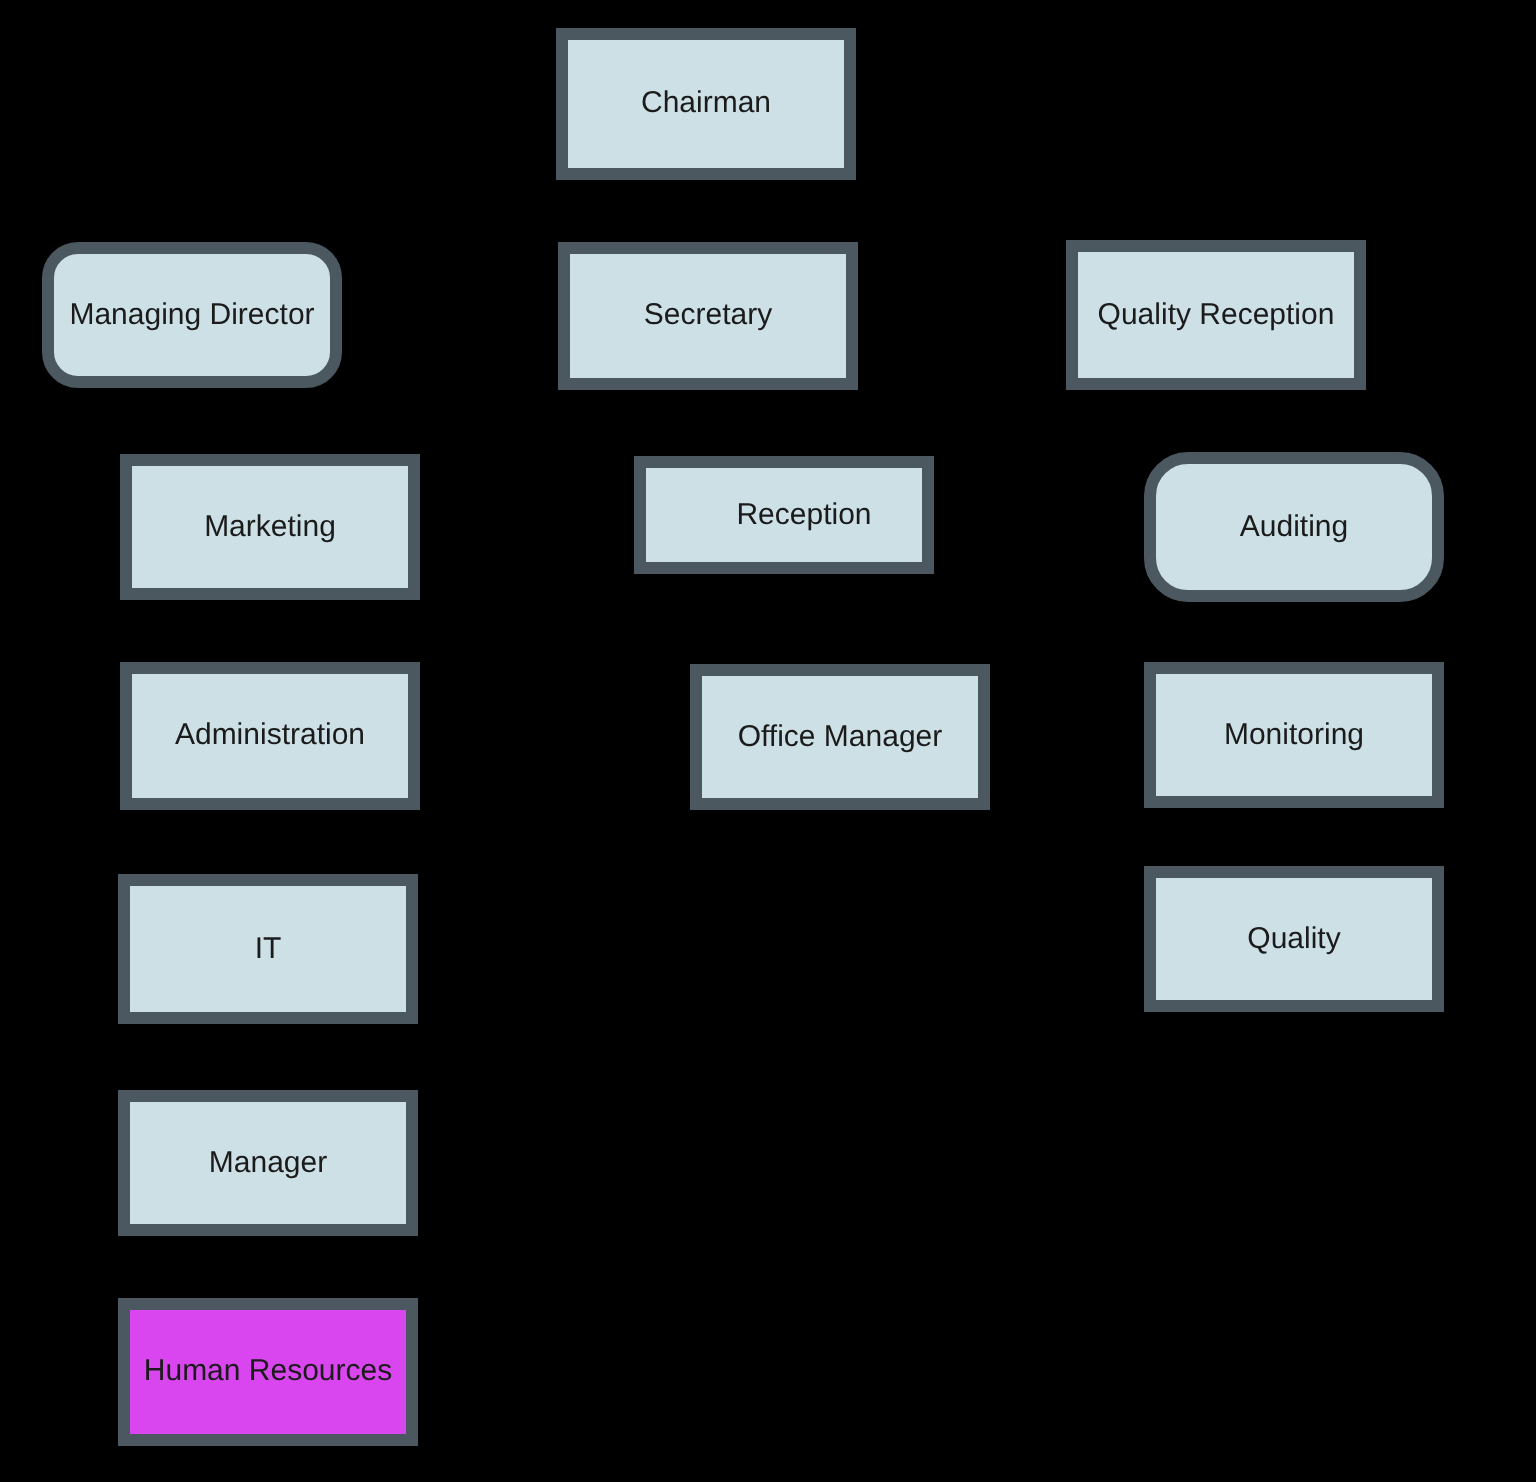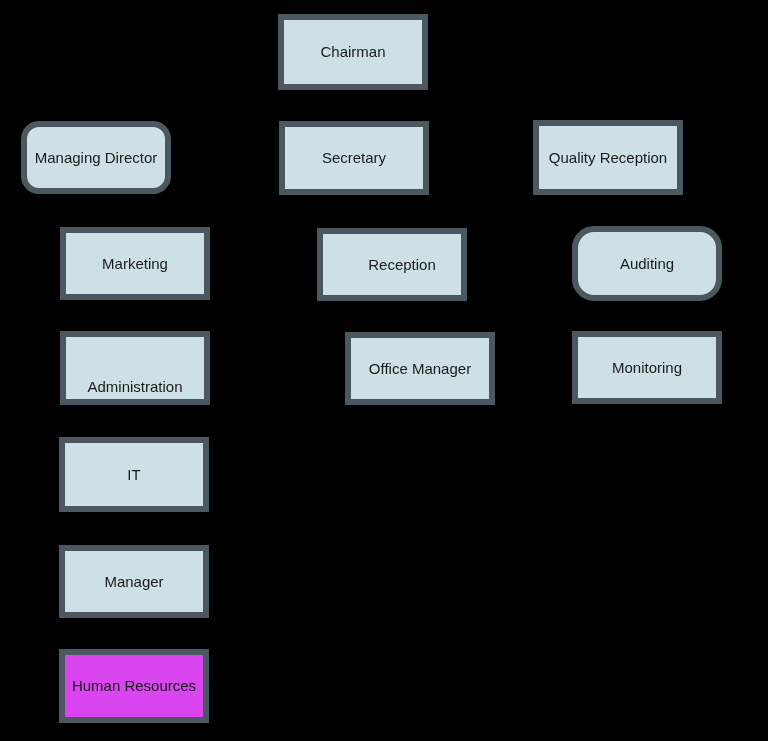--- a/index.html
+++ b/index.html
@@ -50,37 +50,40 @@
     </div>
     <div class="node" style="left: 279px; top: 121px; width: 150px; height: 74px; background: rgb(204, 224, 230); border-color: rgb(76, 88, 96); color: rgb(27, 27, 27);">
       <span>Secretary</span>
     </div>
     <div class="node" style="left: 533px; top: 120px; width: 150px; height: 75px; background: rgb(204, 224, 230); border-color: rgb(76, 88, 96); color: rgb(27, 27, 27);">
       <span>Quality Reception</span>
     </div>
     <div class="node" style="left: 60px; top: 227px; width: 150px; height: 73px; background: rgb(204, 224, 230); border-color: rgb(76, 88, 96); color: rgb(27, 27, 27);">
       <span>Marketing</span>
     </div>
-    <div class="node" style="left: 317px; top: 228px; width: 150px; height: 73px; background: rgb(204, 224, 230); border-color: rgb(76, 88, 96); color: rgb(27, 27, 27); padding-left: 24px;">
+    <div class="node" style="left: 317px; top: 228px; width: 150px; height: 59px; background: rgb(204, 224, 230); border-color: rgb(76, 88, 96); color: rgb(27, 27, 27); padding-left: 24px;">
       <span>Reception</span>
     </div>
     <div class="node" style="left: 572px; top: 226px; width: 150px; height: 75px; background: rgb(204, 224, 230); border-color: rgb(76, 88, 96); color: rgb(27, 27, 27); border-radius: 22px;">
       <span>Auditing</span>
     </div>
-    <div class="node" style="left: 60px; top: 331px; width: 150px; height: 74px; background: rgb(204, 224, 230); border-color: rgb(76, 88, 96); color: rgb(27, 27, 27); align-items: flex-end;">
+    <div class="node" style="left: 60px; top: 331px; width: 150px; height: 74px; background: rgb(204, 224, 230); border-color: rgb(76, 88, 96); color: rgb(27, 27, 27);">
       <span>Administration</span>
     </div>
     <div class="node" style="left: 317px; top: 332px; width: 150px; height: 73px; background: rgb(204, 224, 230); border-color: rgb(76, 88, 96); color: rgb(27, 27, 27); margin-left: 28px;">
       <span>Office Manager</span>
     </div>
     <div class="node" style="left: 572px; top: 331px; width: 150px; height: 73px; background: rgb(204, 224, 230); border-color: rgb(76, 88, 96); color: rgb(27, 27, 27);">
       <span>Monitoring</span>
     </div>
     <div class="node" style="left: 59px; top: 437px; width: 150px; height: 75px; background: rgb(204, 224, 230); border-color: rgb(76, 88, 96); color: rgb(27, 27, 27);">
       <span>IT</span>
     </div>
+    <div class="node" style="left: 572px; top: 433px; width: 150px; height: 73px; background: rgb(204, 224, 230); border-color: rgb(76, 88, 96); color: rgb(27, 27, 27);">
+      <span>Quality</span>
+    </div>
     <div class="node" style="left: 59px; top: 545px; width: 150px; height: 73px; background: rgb(204, 224, 230); border-color: rgb(76, 88, 96); color: rgb(27, 27, 27);">
       <span>Manager</span>
     </div>
     <div class="node" style="left: 59px; top: 649px; width: 150px; height: 74px; background: #d946ef; border-color: rgb(76, 88, 96); color: rgb(27, 27, 27);">
       <span>Human Resources</span>
     </div>
   </div>
 
 </body></html>

